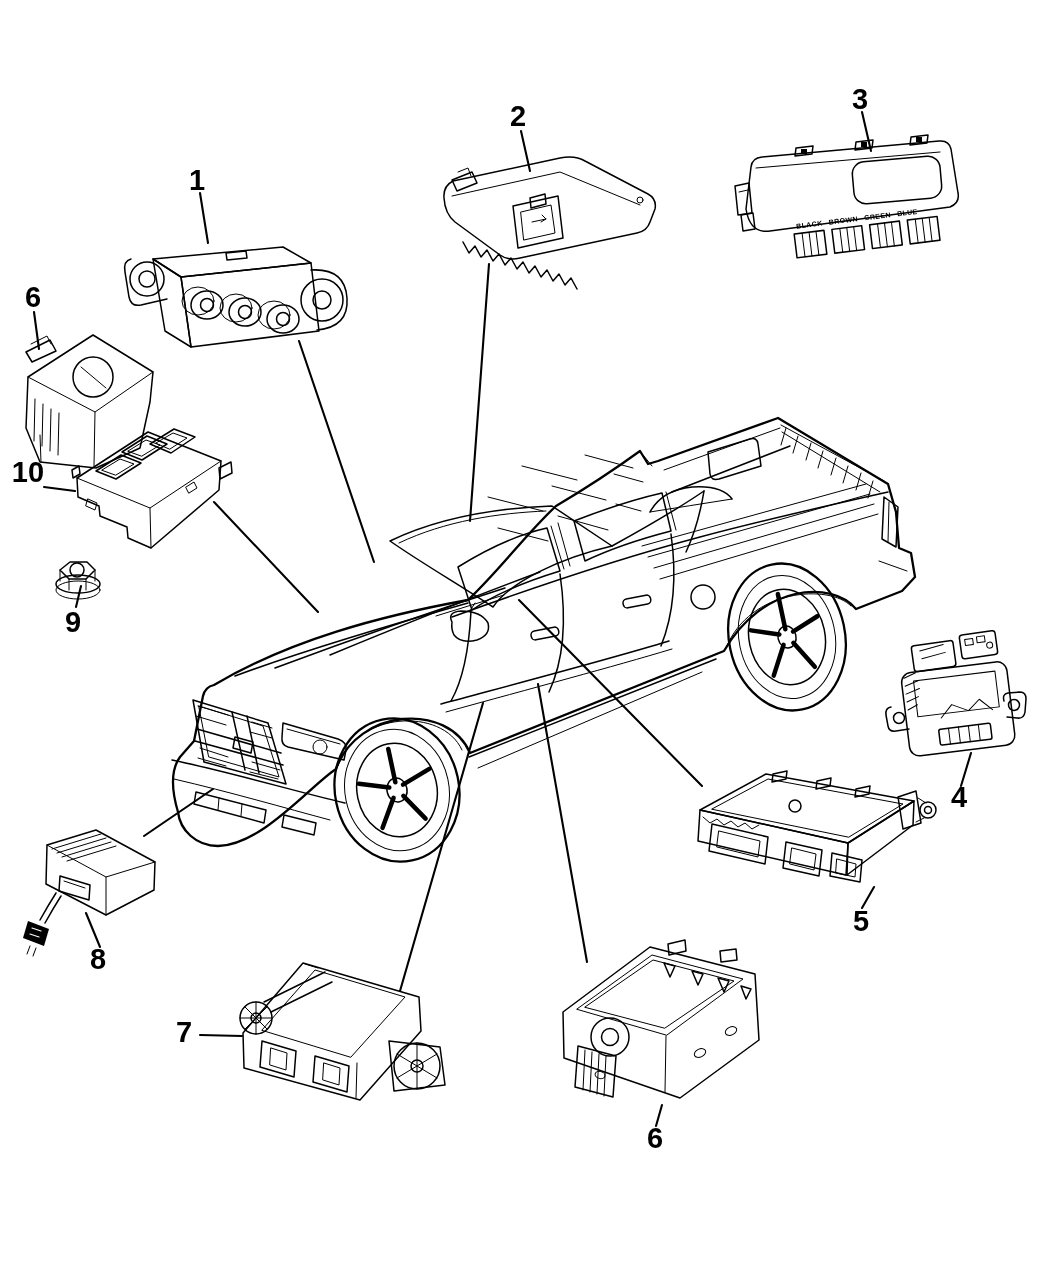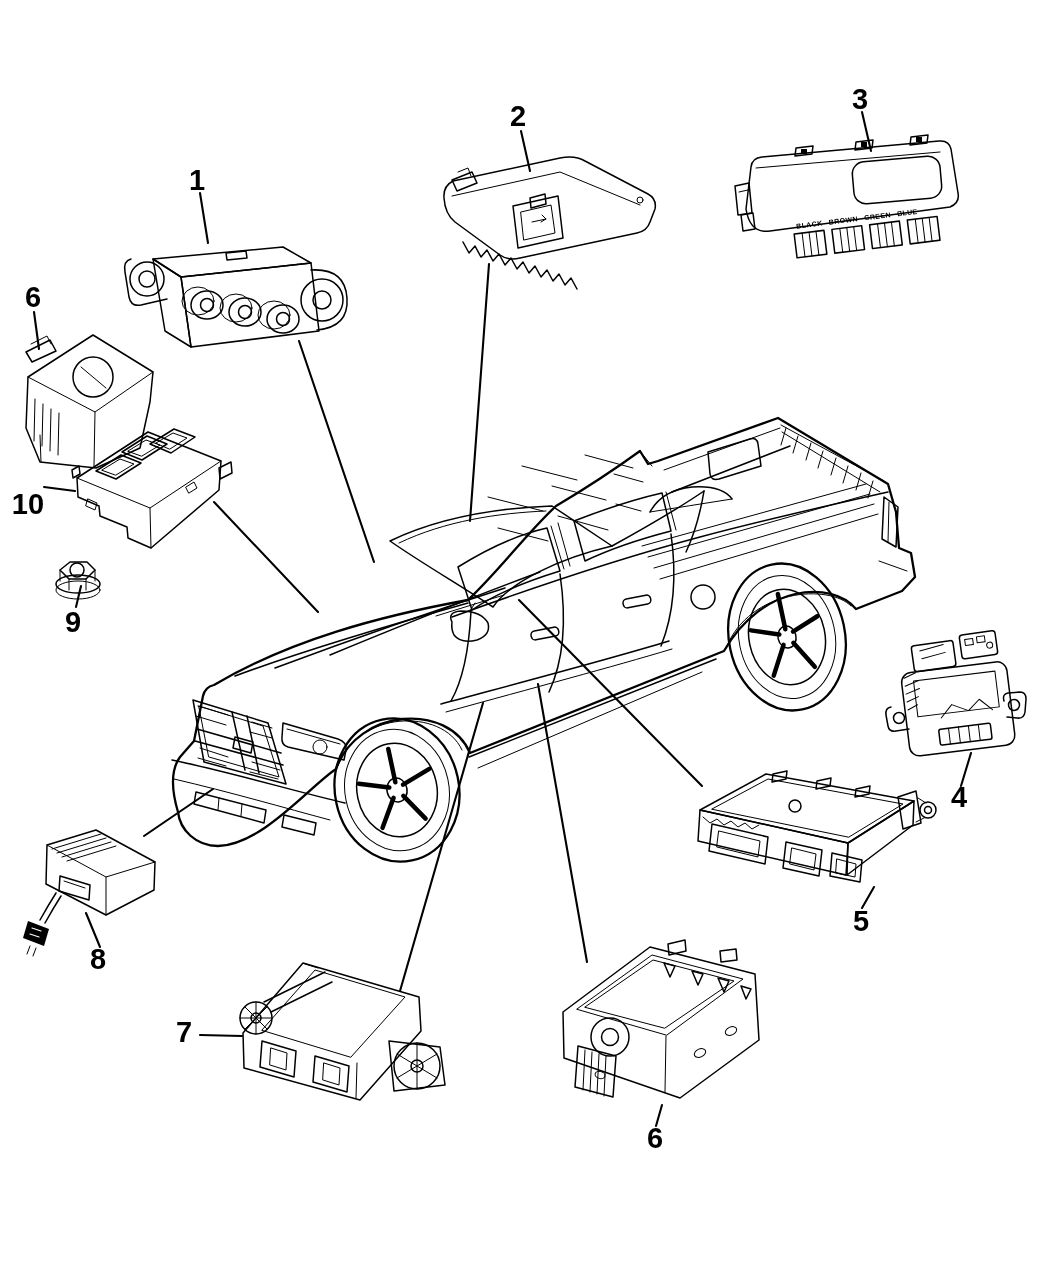--- a/index.html
+++ b/index.html
@@ -404,16 +404,16 @@
 
 <div class="callout" style="left:197px;top:180px">1</div>
 <div class="callout" style="left:518px;top:116px">2</div>
 <div class="callout" style="left:860px;top:99px">3</div>
 <div class="callout" style="left:959px;top:797px">4</div>
 <div class="callout" style="left:861px;top:921px">5</div>
 <div class="callout" style="left:655px;top:1138px">6</div>
 <div class="callout" style="left:184px;top:1032px">7</div>
 <div class="callout" style="left:98px;top:959px">8</div>
 <div class="callout" style="left:73px;top:622px">9</div>
-<div class="callout" style="left:28px;top:504px">10</div>
+<div class="callout" style="left:28px;top:472px">10</div>
 <div class="callout" style="left:33px;top:297px">6</div>
 
 </div>
 
 </body></html>

